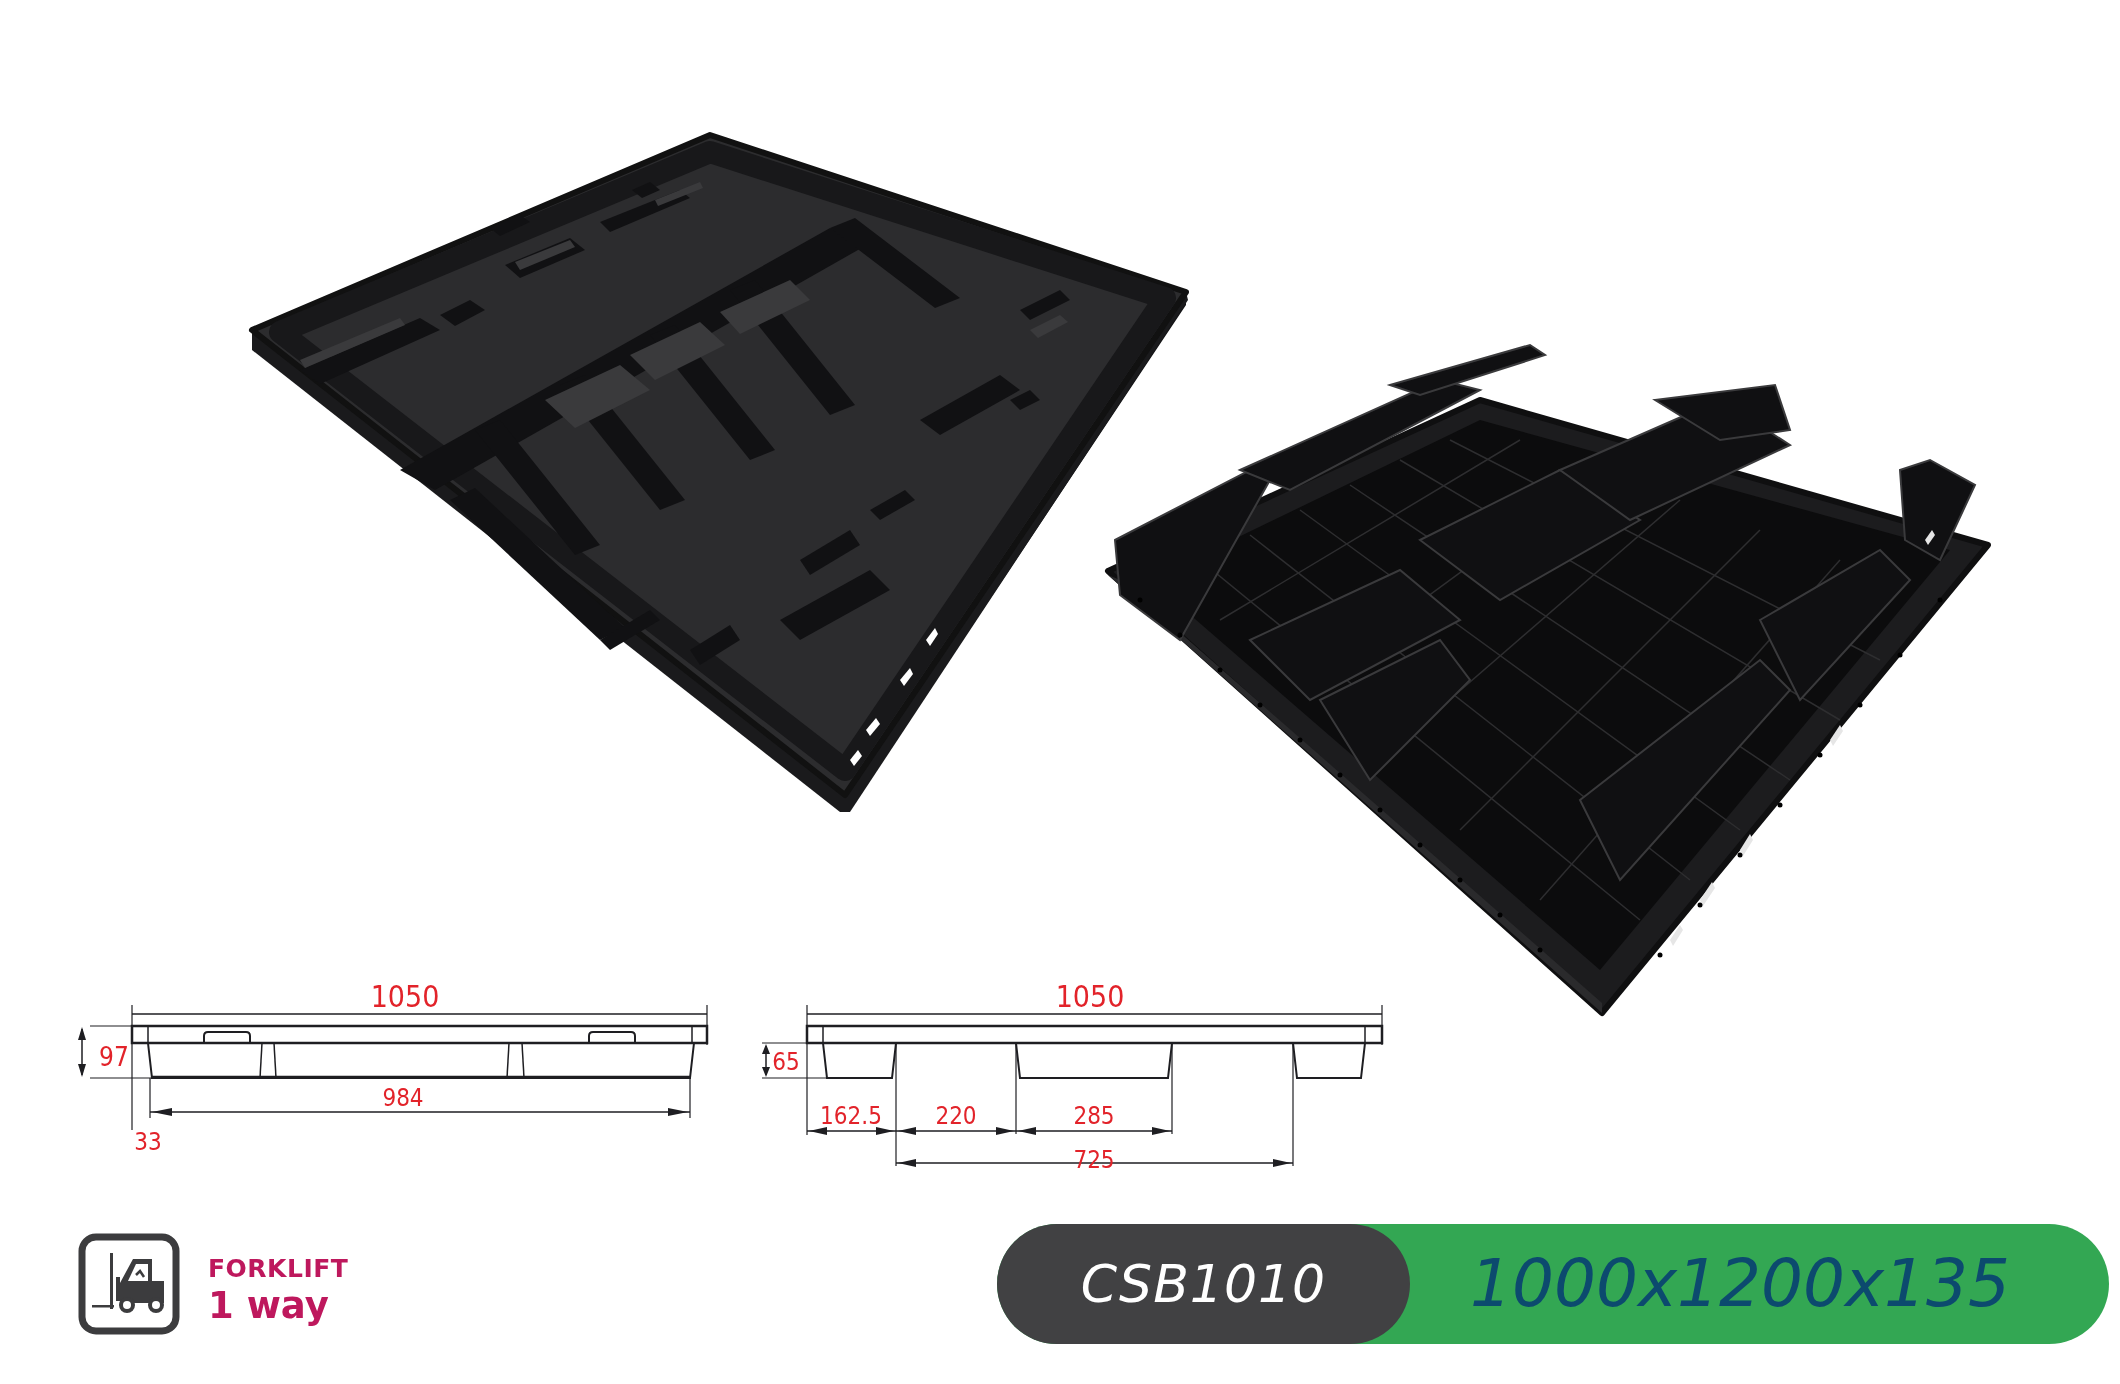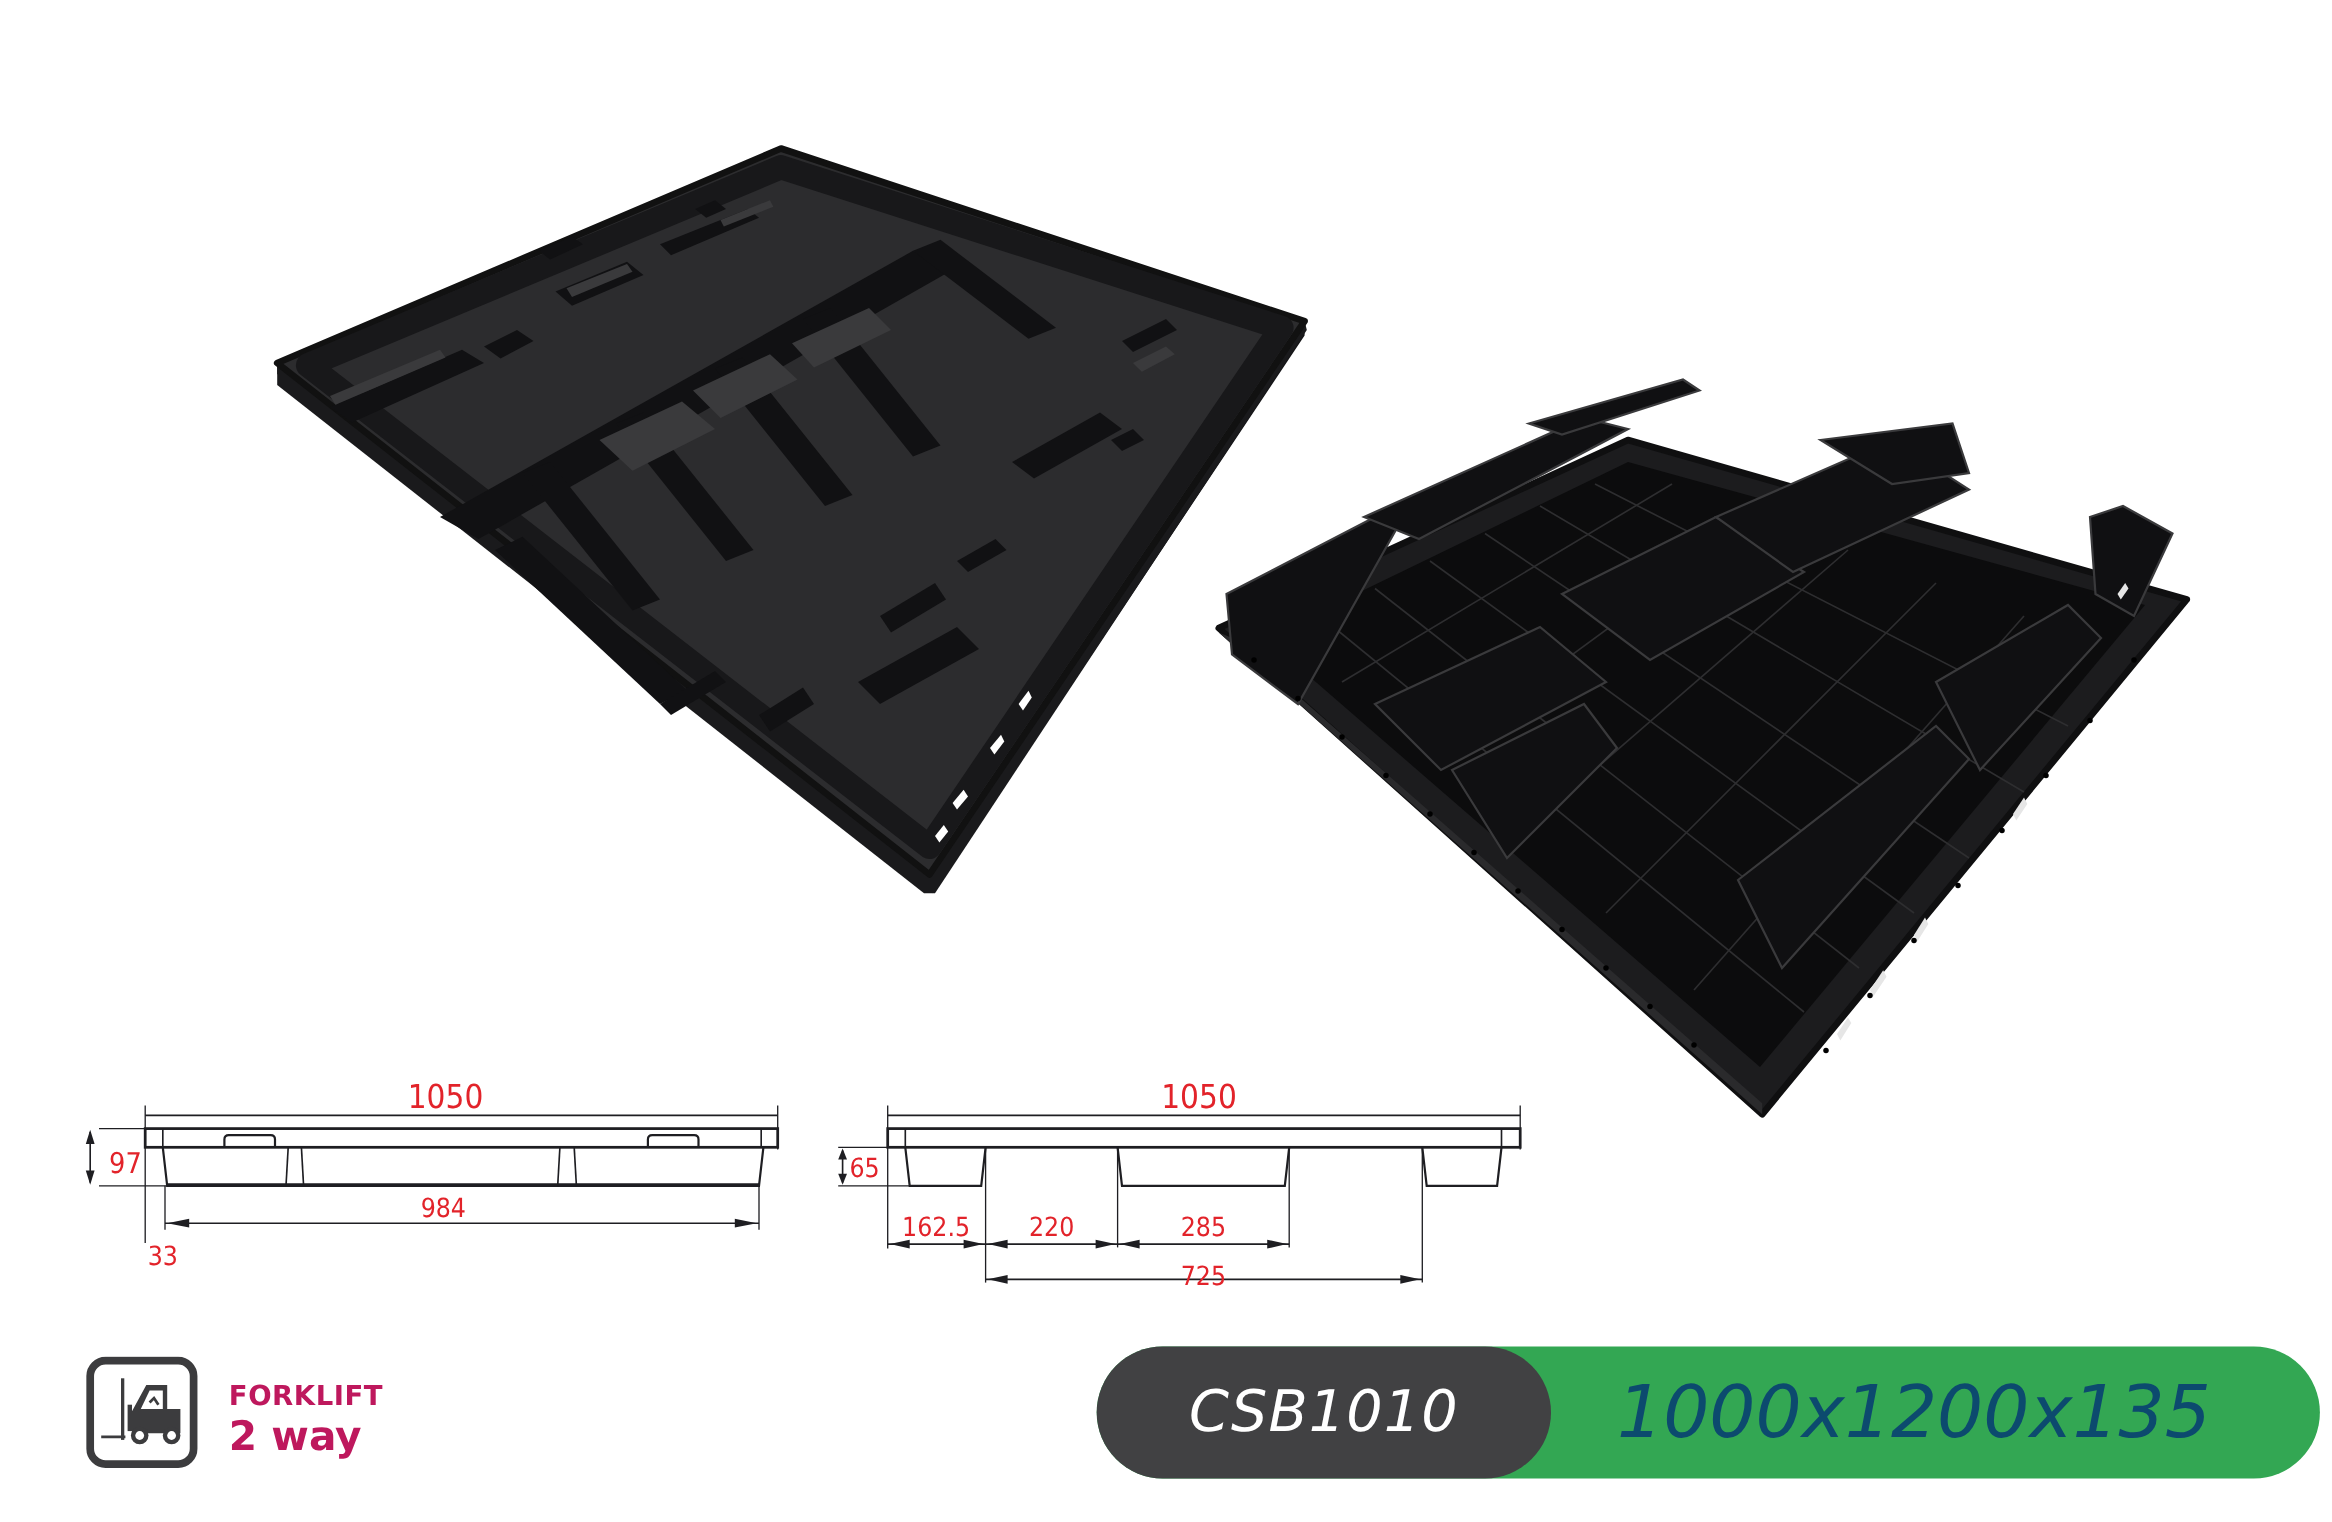--- a/index.html
+++ b/index.html
@@ -248,20 +248,20 @@
     </g>
     <g fill="#fff">
       <path d="M50,48 L58,31 L70,31 L70,48 Z"></path>
       <circle cx="49" cy="72" r="4"></circle>
       <circle cx="78" cy="72" r="4"></circle>
     </g>
     <path d="M58,42 L62,38 L66,44" stroke="#3c3c3e" stroke-width="2.5" fill="none"></path>
   </svg>
 </div>
 <div class="feature-label feature-title">FORKLIFT</div>
-<div class="feature-label feature-value">2 way</div>
+<div class="feature-label feature-value">1 way</div>
 
 <div class="badge" style="--dark:#414143; --green:#33a753;">
   <div class="badge-green"></div>
   <div class="badge-dark"></div>
   <div class="badge-model">CSB1010</div>
   <div class="badge-size">1000x1200x135 mm.</div>
 </div>
 
 </body></html>

